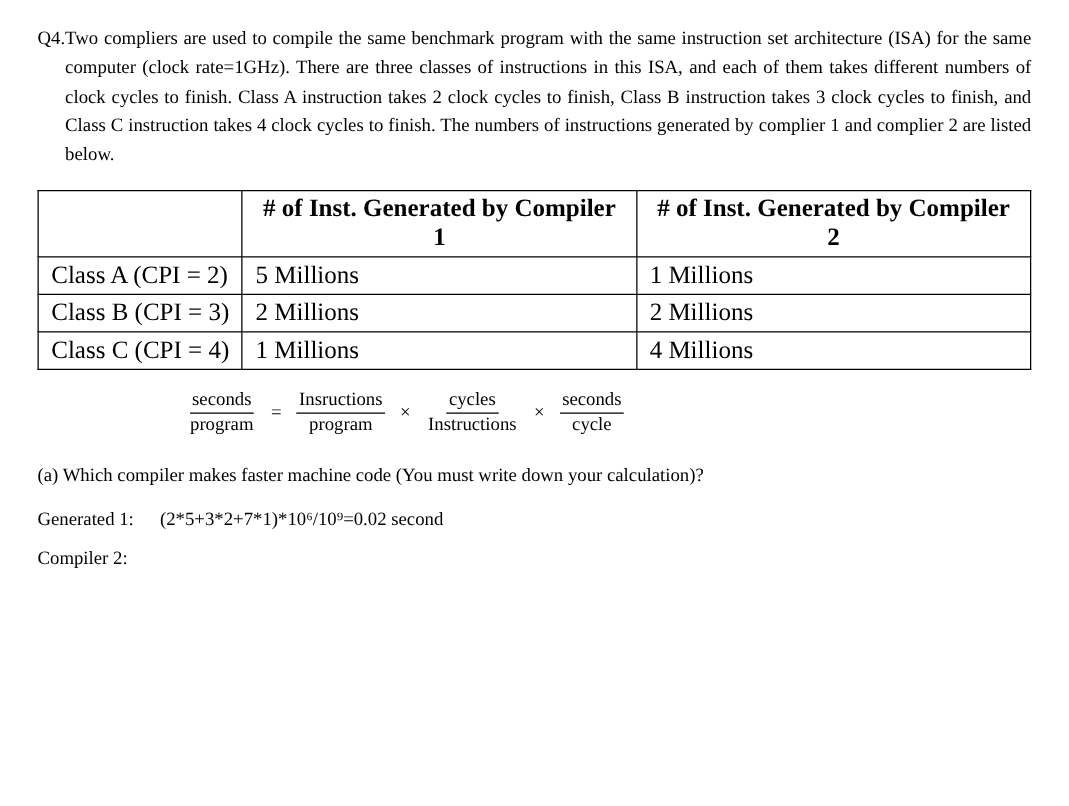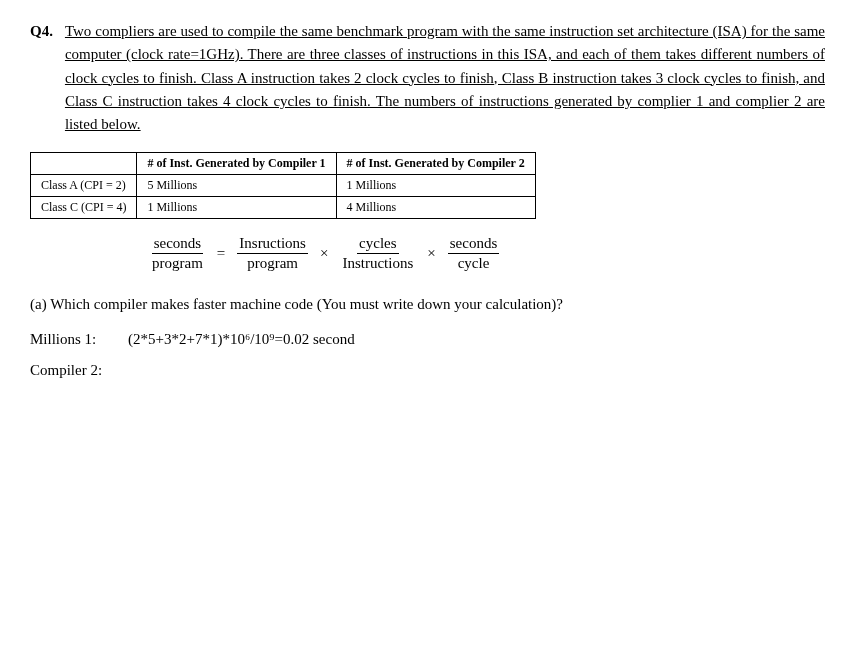--- a/index.html
+++ b/index.html
@@ -23,43 +23,42 @@
     }
 
     .question-header {
       display: flex;
       gap: 0;
       text-align: justify;
       line-height: 1.5;
     }
 
     .q-label {
-      font-weight: bold;
-      margin-right: 12px;
+      font-weight: normal;
+      margin-right: 0;
       white-space: nowrap;
     }
 
     .question-text {
       text-align: justify;
       line-height: 1.55;
-      text-decoration: underline;
     }
 
     
     .instruction-table {
       border-collapse: collapse;
       margin-bottom: 16px;
       margin-top: 4px;
     }
 
     .instruction-table th,
     .instruction-table td {
       border: 1px solid #000;
       padding: 3px 10px;
-      font-size: 12px;
+      font-size: 20px;
       font-family: "Times New Roman", Times, serif;
       margin-top: 24px;
     }
 
     .instruction-table th {
       font-weight: bold;
       text-align: center;
     }
 
     .instruction-table td:first-child {
@@ -165,20 +164,25 @@
       <th># of Inst. Generated by Compiler 2</th>
     </tr>
   </thead>
   <tbody id="table-body">
   <tr>
         <td>Class A (CPI = 2)</td>
         <td>5 Millions</td>
         <td>1 Millions</td>
       </tr>
       <tr>
+        <td>Class B (CPI = 3)</td>
+        <td>2 Millions</td>
+        <td>2 Millions</td>
+      </tr>
+      <tr>
         <td>Class C (CPI = 4)</td>
         <td>1 Millions</td>
         <td>4 Millions</td>
       </tr>
     </tbody>
 </table>
 
 <div class="equation-section">
 
   <div class="equation-container">
@@ -211,21 +215,21 @@
       </div>
     </div>
 
   </div>
 </div>
 
 <div class="part-block">
   <p class="part-label" style="margin-bottom: 18px;">(a) Which compiler makes faster machine code (You must write down your calculation)?</p>
 
   <div class="compiler-line">
-    <span class="compiler-label">Millions 1:</span>
+    <span class="compiler-label">Generated 1:</span>
     <span>(2*5+3*2+7*1)*10⁶/10⁹=0.02 second</span>
   </div>
 
   <div class="compiler-line">
     <span class="compiler-label">Compiler 2:</span>
   </div>
 
 </div>
 
 </body></html>

